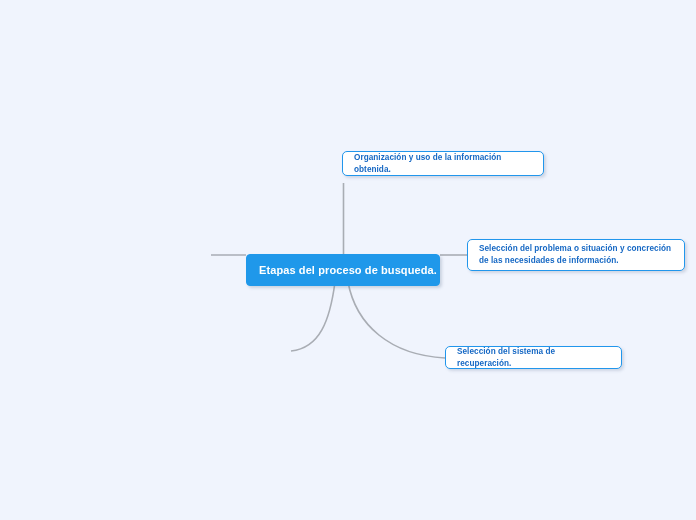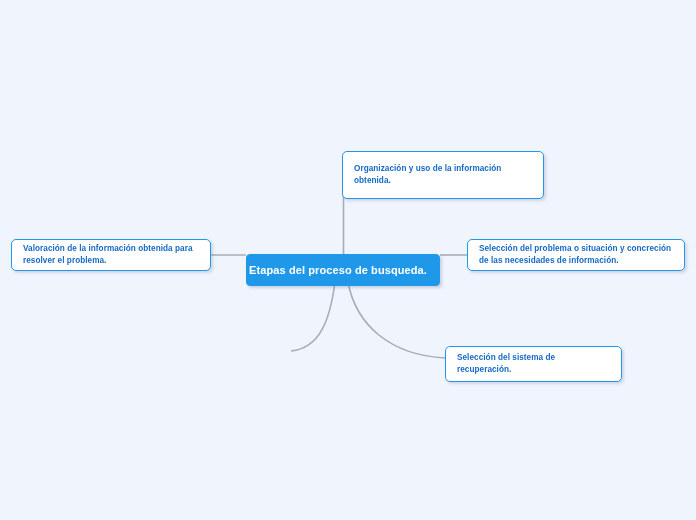--- a/index.html
+++ b/index.html
@@ -45,39 +45,39 @@
     font-weight: bold;
     line-height: 1.42;
     letter-spacing: 0.05px;
     white-space: pre-line;
   }
   .node-root {
     background: #1f98ea;
     border: 1.6px solid #1f98ea;
     border-radius: 4px;
     box-shadow: 2px 2px 3px rgba(90,110,140,0.25);
-    justify-content: flex-end;
+    justify-content: flex-start;
     padding: 15px 12px;
   }
   .node-root .node-label {
     color: #ffffff;
     font-size: 11px;
     font-weight: bold;
     line-height: 1.3;
     letter-spacing: 0.1px;
     white-space: nowrap;
   }
 
   
   #node-root        { left: 246px; top: 254px; width: 194px; height: 28px; }
-  #node-organizacion{ left: 342px; top: 151px; width: 202px; height: 48px; }
+  #node-organizacion{ left: 342px; top: 151px; width: 202px; height: 25px; }
   #node-analisis    { left: 467px; top: 239px; width: 218px; height: 32px; }
   #node-valoracion  { left: 11px;  top: 239px; width: 200px; height: 32px; }
   #node-interaccion { left: 92px;  top: 339px; width: 199px; height: 23px; }
-  #node-seleccion   { left: 445px; top: 346px; width: 177px; height: 36px; align-items: center; }
+  #node-seleccion   { left: 445px; top: 346px; width: 177px; height: 23px; align-items: center; }
 </style>
 </head>
 <body>
 
 <div id="canvas">
 
   <svg id="edges" viewBox="0 0 696 520" width="696" height="520">
 
     <path d="M 343.5 255 L 343.5 183" fill="none" stroke="#a9adb4" stroke-width="1.6"></path>
 
@@ -97,23 +97,19 @@
   <div class="node node-child" id="node-organizacion">
     <span class="node-label">Organización y uso de la información
 obtenida.</span>
   </div>
 
   <div class="node node-child" id="node-analisis">
     <span class="node-label">Selección del problema o situación y concreción
 de las necesidades de información.</span>
   </div>
 
-  <div class="node node-child" id="node-valoracion">
-    <span class="node-label">Valoración de la información obtenida para
-resolver el problema.</span>
-  </div>
 
 
   <div class="node node-child" id="node-seleccion">
     <span class="node-label">Selección del sistema de recuperación.</span>
   </div>
 
 </div>
 
 </body></html>

